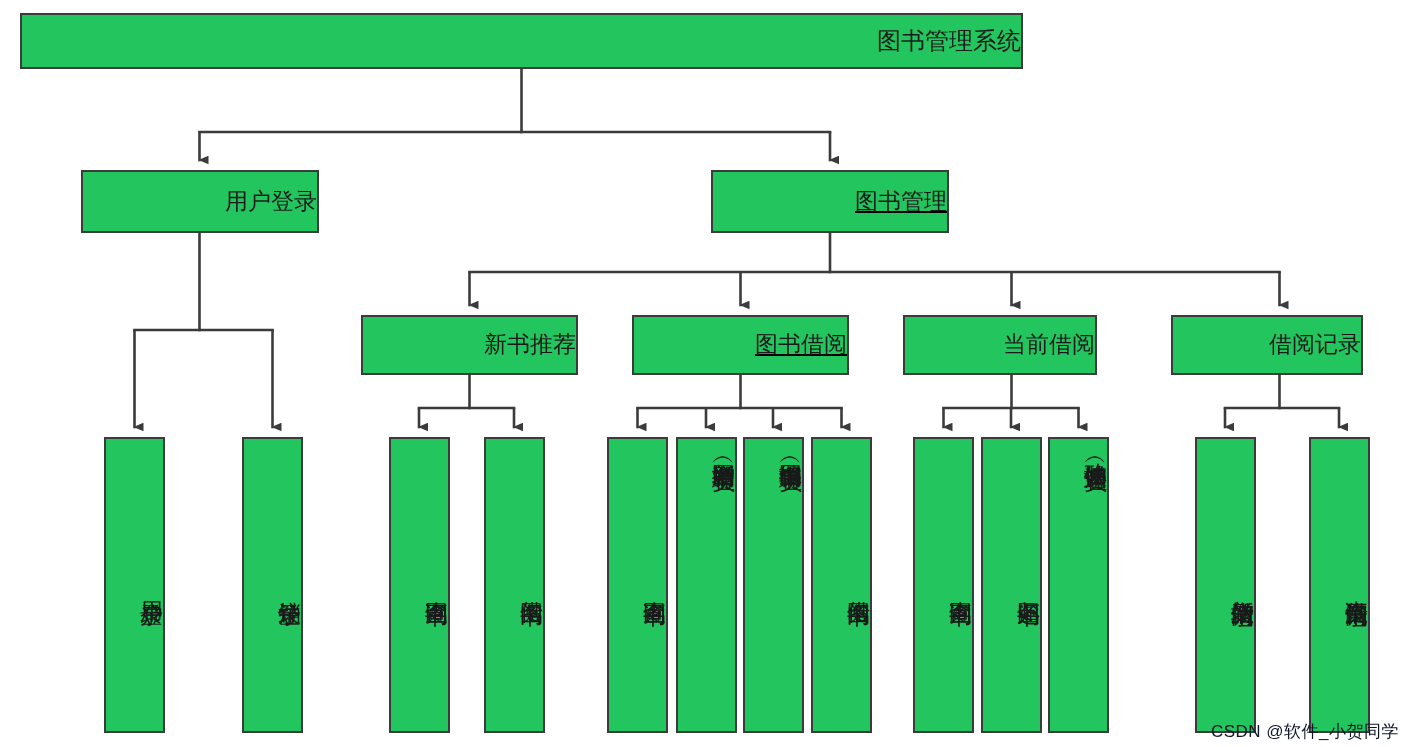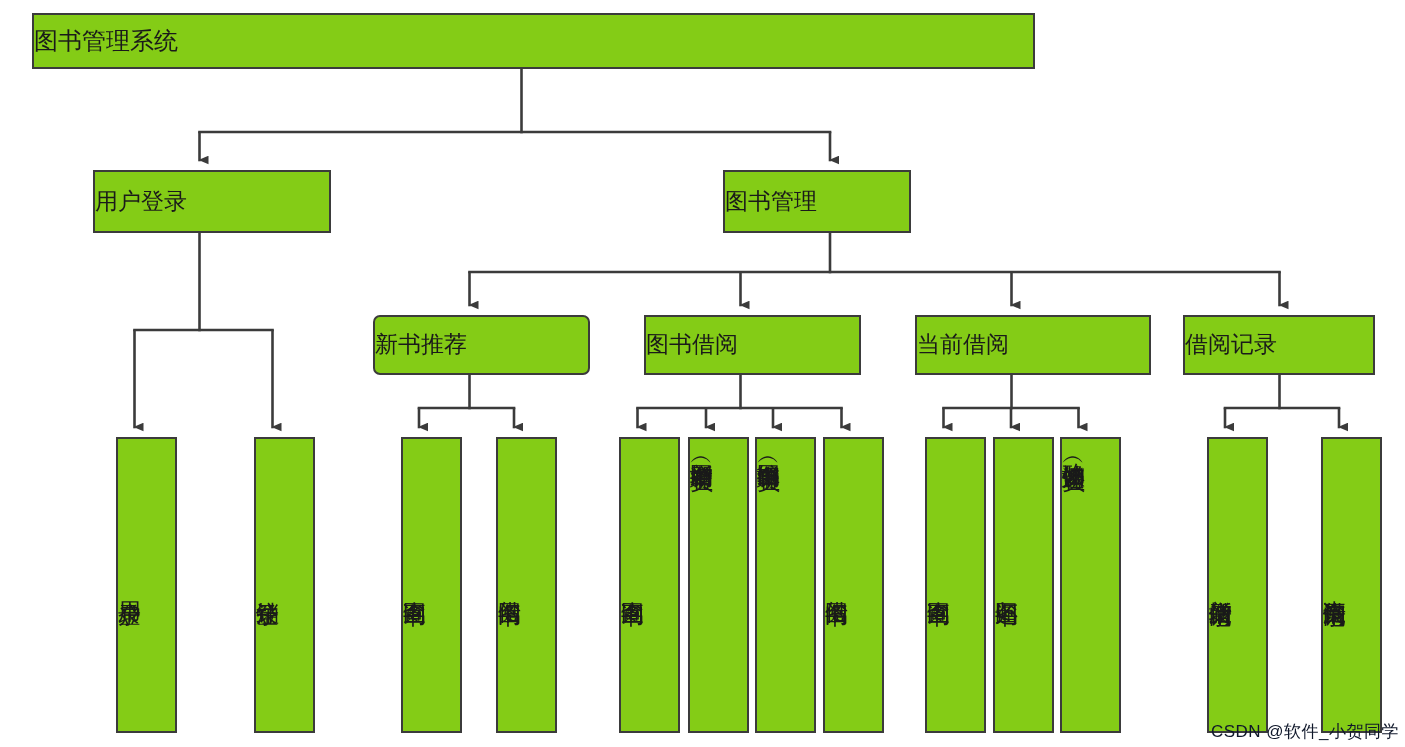--- a/index.html
+++ b/index.html
@@ -20,27 +20,26 @@
   #diagram-svg {
     position: absolute;
     left: 0;
     top: 0;
     width: 1405px;
     height: 747px;
   }
   .node-box {
     position: absolute;
     box-sizing: border-box;
-    background: #84cc16;
+    background: #22c55e;
     border: 2px solid #3b3b3b;
     display: flex;
     align-items: center;
-    justify-content: flex-start;
+    justify-content: flex-end;
     overflow: hidden;
-    margin-left: 12px;
   }
   .node-label {
     color: #1a1a1a;
     text-align: center;
     line-height: 1.12;
     white-space: pre;
   }
   .level-0 .node-label { font-size: 24px; }
   .level-1 .node-label { font-size: 23px; }
   .level-2 .node-label { font-size: 23px; }
@@ -127,31 +126,31 @@
     </g>
   </svg>
 
   <div class="node-box level-0" style="left:20px; top:13px; width:1003px; height:56px;">
     <span class="node-label">图书管理系统</span>
   </div>
 
   <div class="node-box level-1" style="left:81px; top:170px; width:238px; height:63px;">
     <span class="node-label">用户登录</span>
   </div>
-  <div class="node-box level-1" style="left:711px; top:170px; width:188px; height:63px;">
+  <div class="node-box level-1" style="left:711px; top:170px; width:238px; height:63px;text-decoration:underline;">
     <span class="node-label">图书管理</span>
   </div>
 
-  <div class="node-box level-2" style="left:361px; top:315px; width:217px; height:60px;border-radius:7px;">
+  <div class="node-box level-2" style="left:361px; top:315px; width:217px; height:60px;">
     <span class="node-label">新书推荐</span>
   </div>
-  <div class="node-box level-2" style="left:632px; top:315px; width:217px; height:60px;">
+  <div class="node-box level-2" style="left:632px; top:315px; width:217px; height:60px;text-decoration:underline;">
     <span class="node-label">图书借阅</span>
   </div>
-  <div class="node-box level-2" style="left:903px; top:315px; width:236px; height:60px;">
+  <div class="node-box level-2" style="left:903px; top:315px; width:194px; height:60px;">
     <span class="node-label">当前借阅</span>
   </div>
   <div class="node-box level-2" style="left:1171px; top:315px; width:192px; height:60px;">
     <span class="node-label">借阅记录</span>
   </div>
 
   <div class="node-box leaf center-v" style="left:104px; top:437px; width:61px; height:296px;">
     <span class="node-label">用户登录</span>
   </div>
   <div class="node-box leaf center-v" style="left:242px; top:437px; width:61px; height:296px;">

